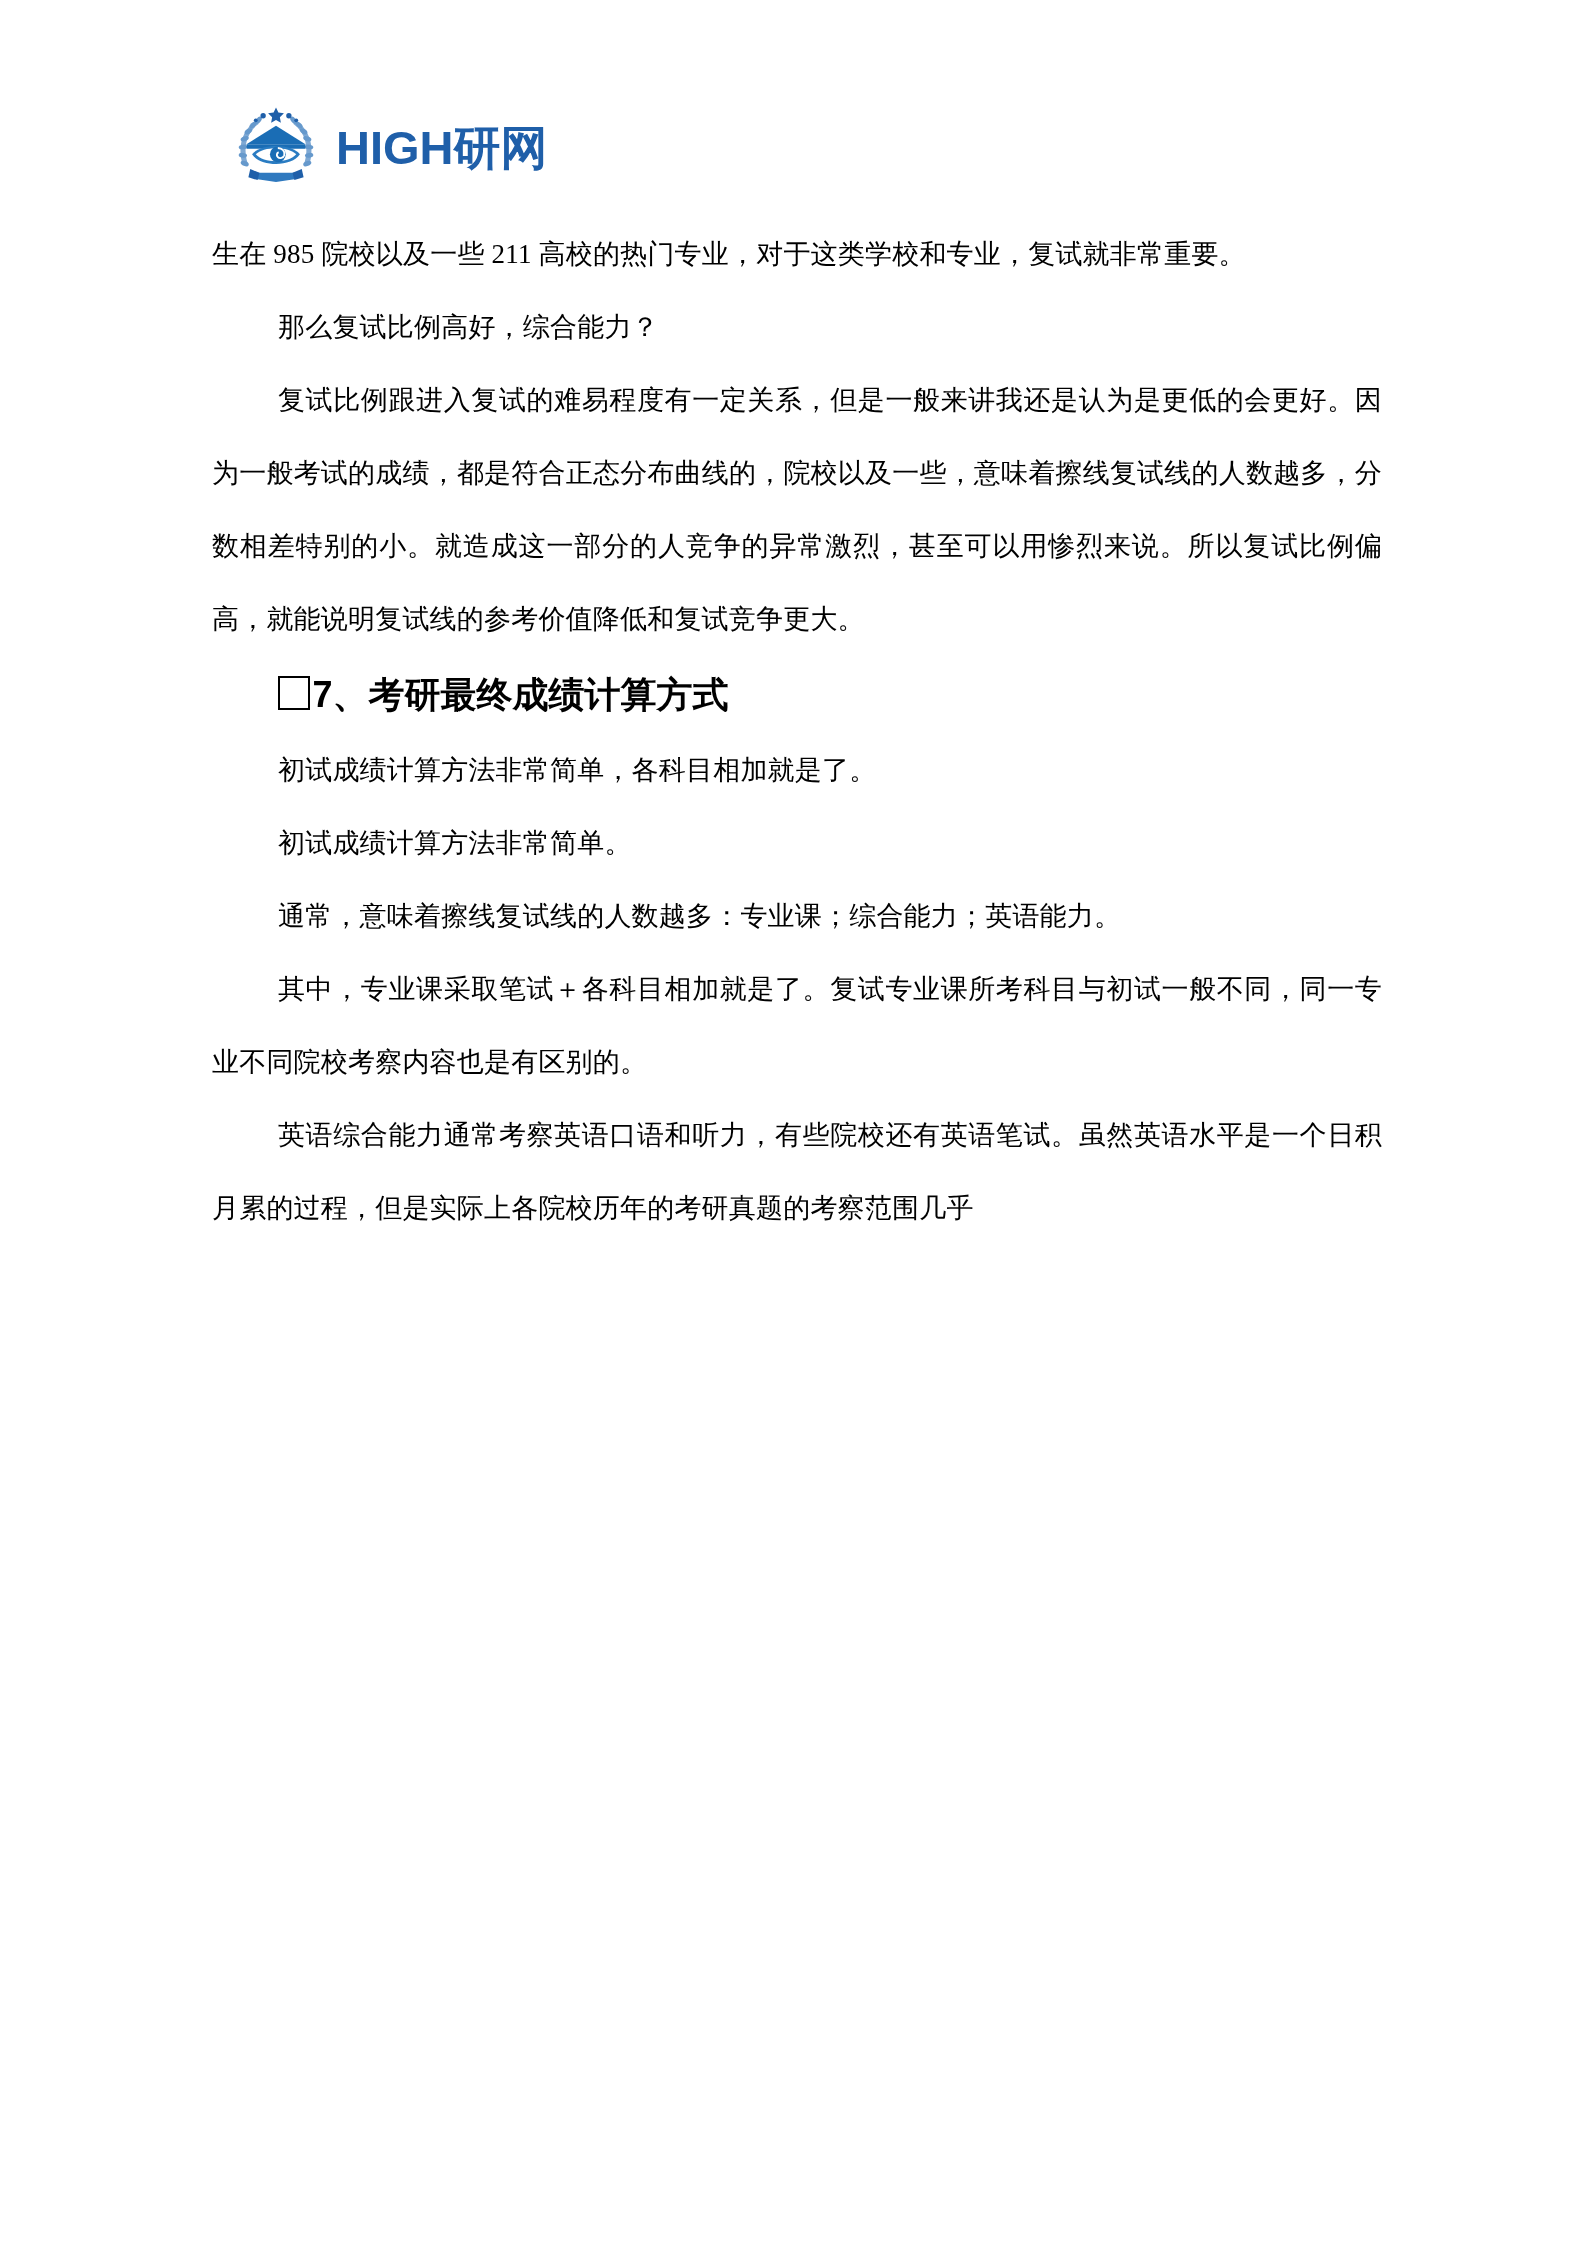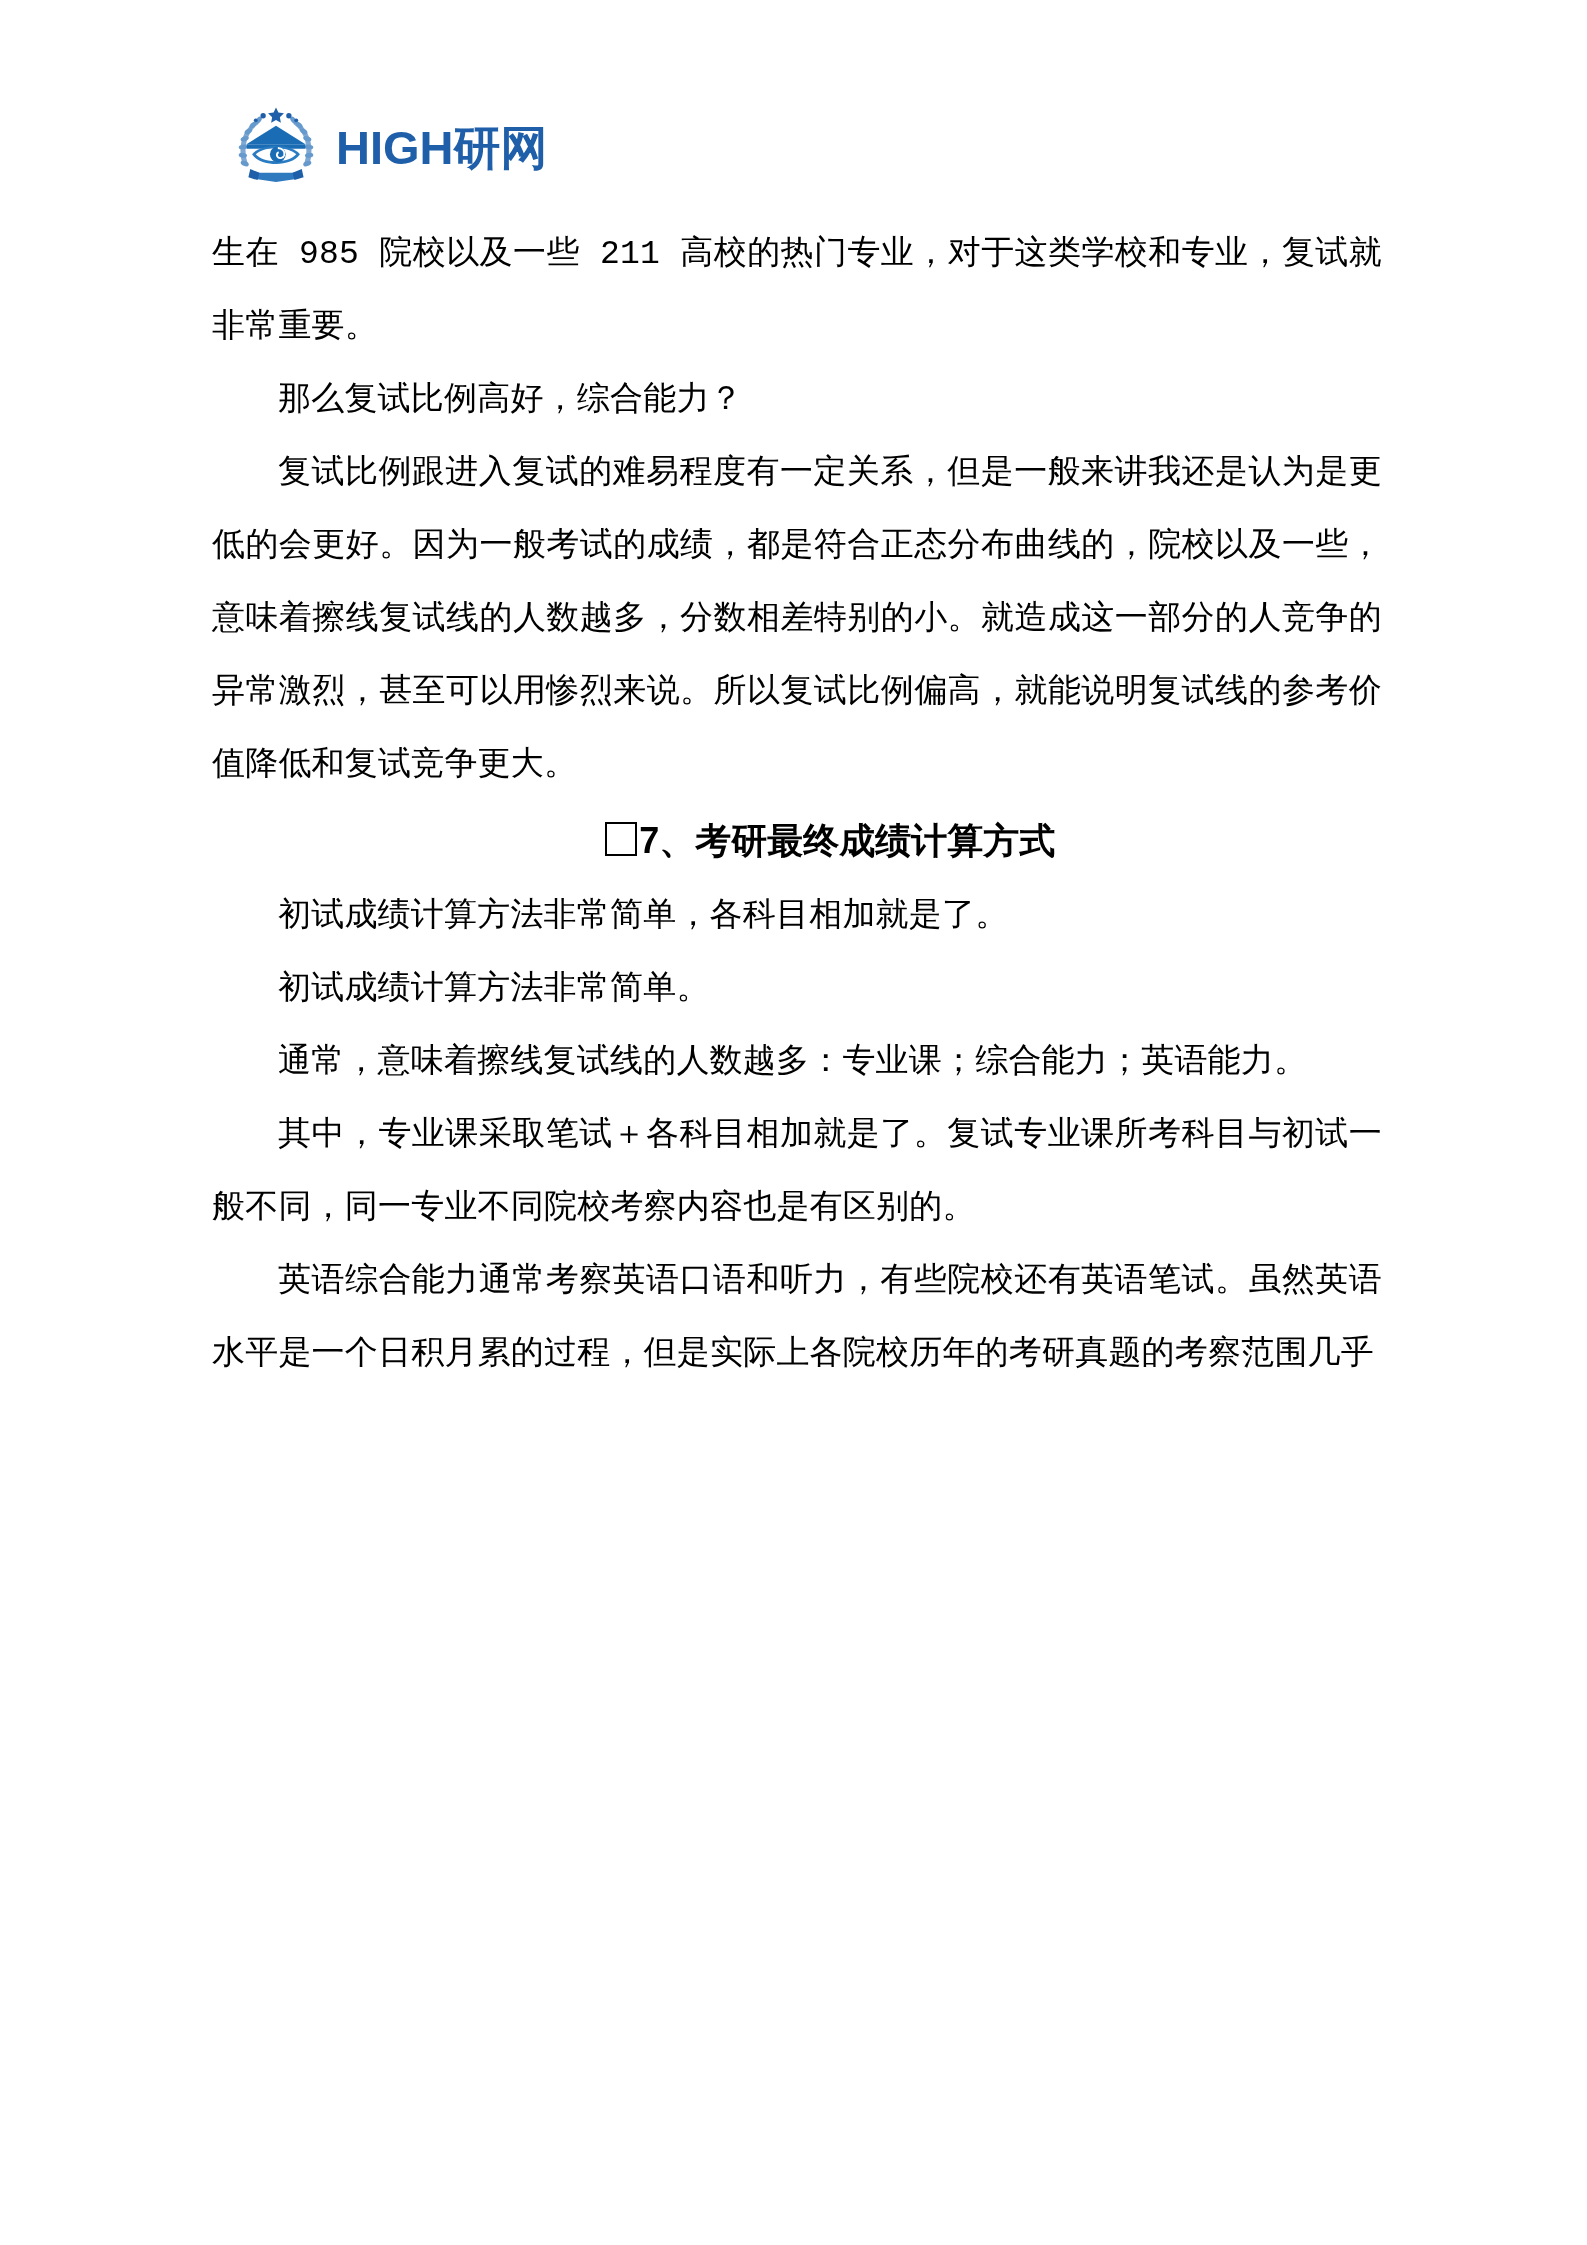--- a/index.html
+++ b/index.html
@@ -47,39 +47,38 @@
 
   
   .content {
     position: absolute;
     left: 212px;
     top: 218px;
     width: 1170px;
   }
   p.para {
     margin: 0 0 0 0;
-    font-size: 33px;
+    font-size: 27px;
     line-height: 73px;
     color: #000000;
     text-align: justify;
     text-justify: inter-ideograph;
     letter-spacing: 0.2px;
-    font-family: Liberation Mono, monospace;
+    font-family: Liberation Serif, serif;
     font-weight: 400;
   }
   p.indent { text-indent: 66px; }
   h2.heading {
     margin: 0;
     font-size: 36px;
     line-height: 78px;
     font-weight: bold;
     color: #000000;
     text-indent: 66px;
     font-family: "Liberation Sans", "DejaVu Sans", sans-serif;
-    text-align: center;
   }
   .tofu {
     display: inline-block;
     width: 0.9em;
     height: 0.95em;
     border: 2.5px solid #000;
     box-sizing: border-box;
     vertical-align: -0.08em;
     margin-right: 2px;
   }

